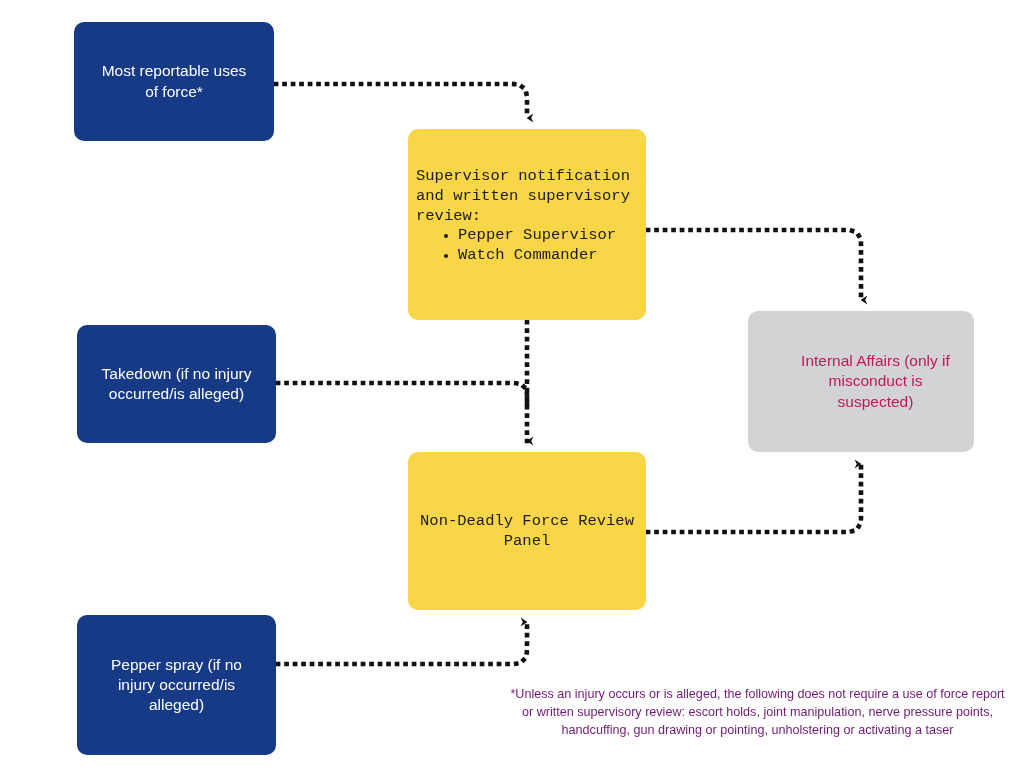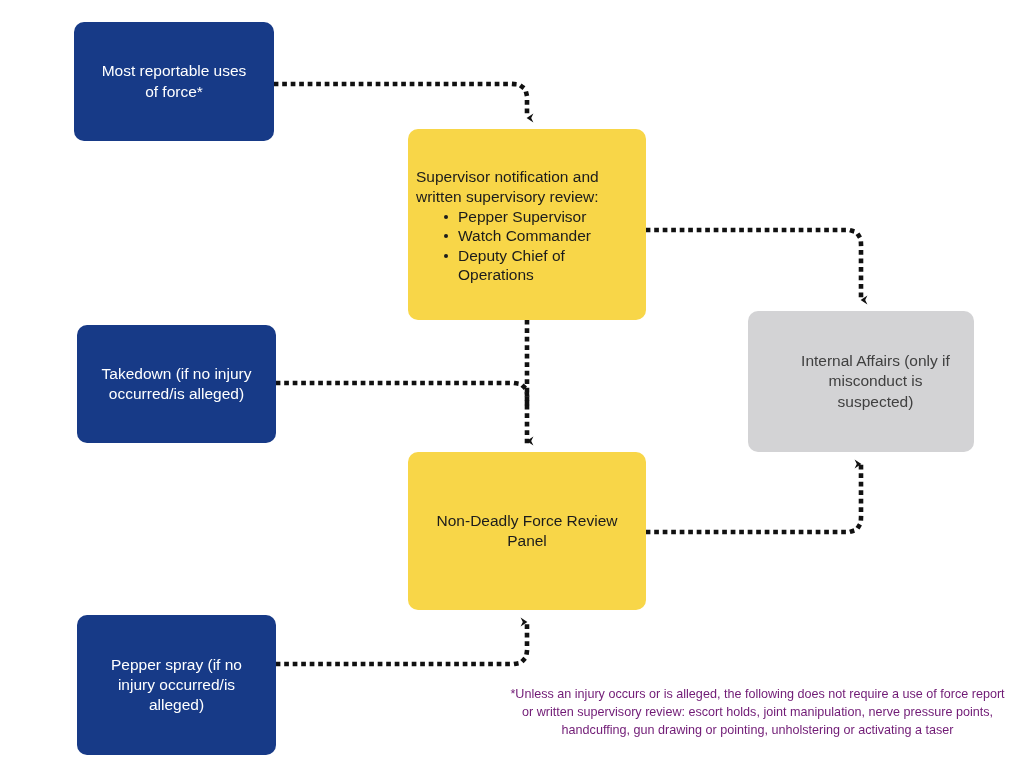--- a/index.html
+++ b/index.html
@@ -49,29 +49,30 @@
     color: #ffffff;
   }
   .node.blue .node-text {
     font-size: 15.5px;
     padding: 0 10px;
   }
   
   .node.yellow {
     background: #f8d648;
     color: #1c1c1c;
+    font-family: Liberation Mono, monospace;
   }
   .node.yellow .node-text {
     font-size: 15.5px;
     padding: 0 10px;
   }
   
   .node.gray {
     background: #d3d3d5;
-    color: #404040;
+    color: #be185d;
     padding-left: 29px;
   }
   .node.gray .node-text {
     font-size: 15.5px;
     padding: 0 12px;
   }
   
   .node.has-list {
     align-items: flex-start;
     justify-content: flex-start;
@@ -152,21 +153,20 @@
 of force*</div>
   </div>
 
   <div class="node yellow has-list" style="left:408px; top:129px; width:238px; height:191px;">
     <div class="list-body">
       <div class="list-head">Supervisor notification and
 written supervisory review:</div>
       <ul class="node-list">
         <li>Pepper Supervisor</li>
         <li>Watch Commander</li>
-        <li>Deputy Chief of Operations</li>
       </ul>
     </div>
   </div>
 
   <div class="node blue" style="left:77px; top:325px; width:199px; height:118px;justify-content:center;">
     <div class="node-text">Takedown (if no injury
 occurred/is alleged)</div>
   </div>
 
   <div class="node gray" style="left:748px; top:311px; width:226px; height:141px;">

